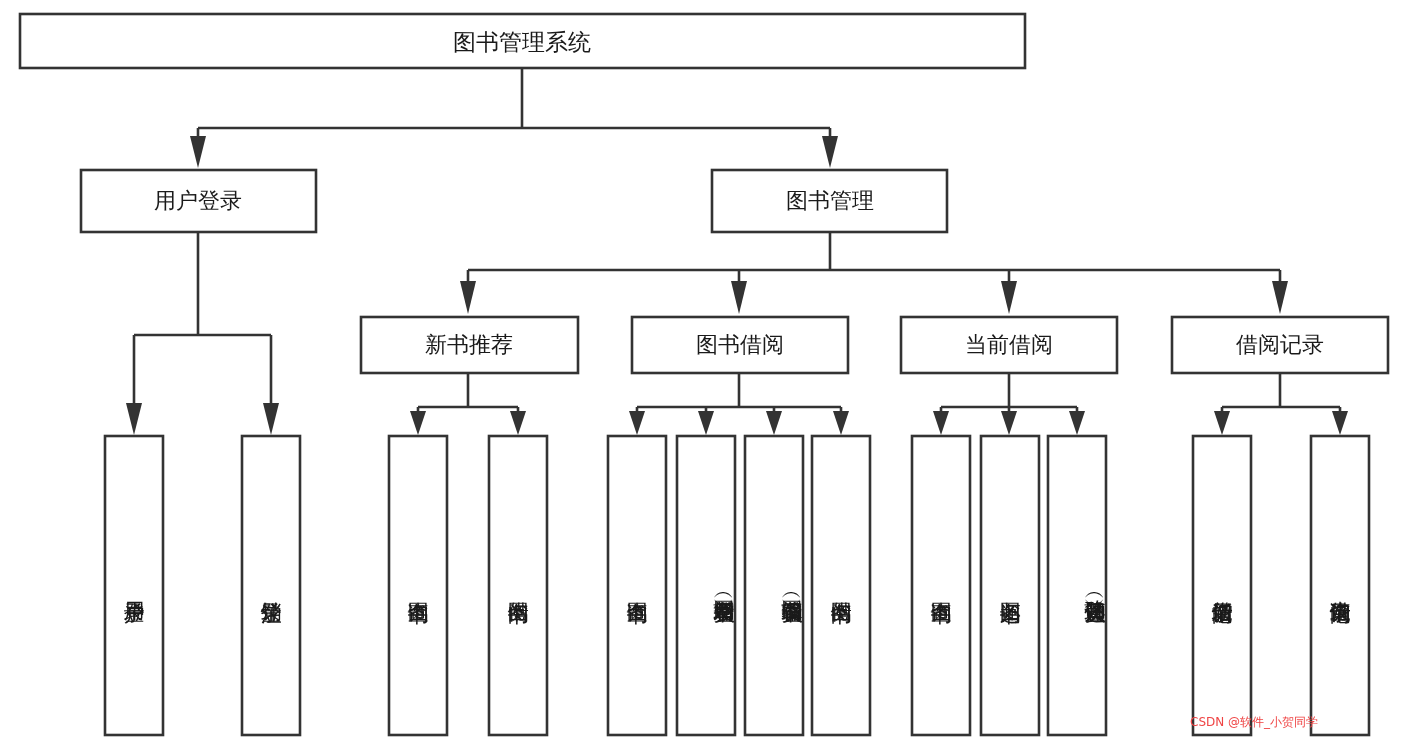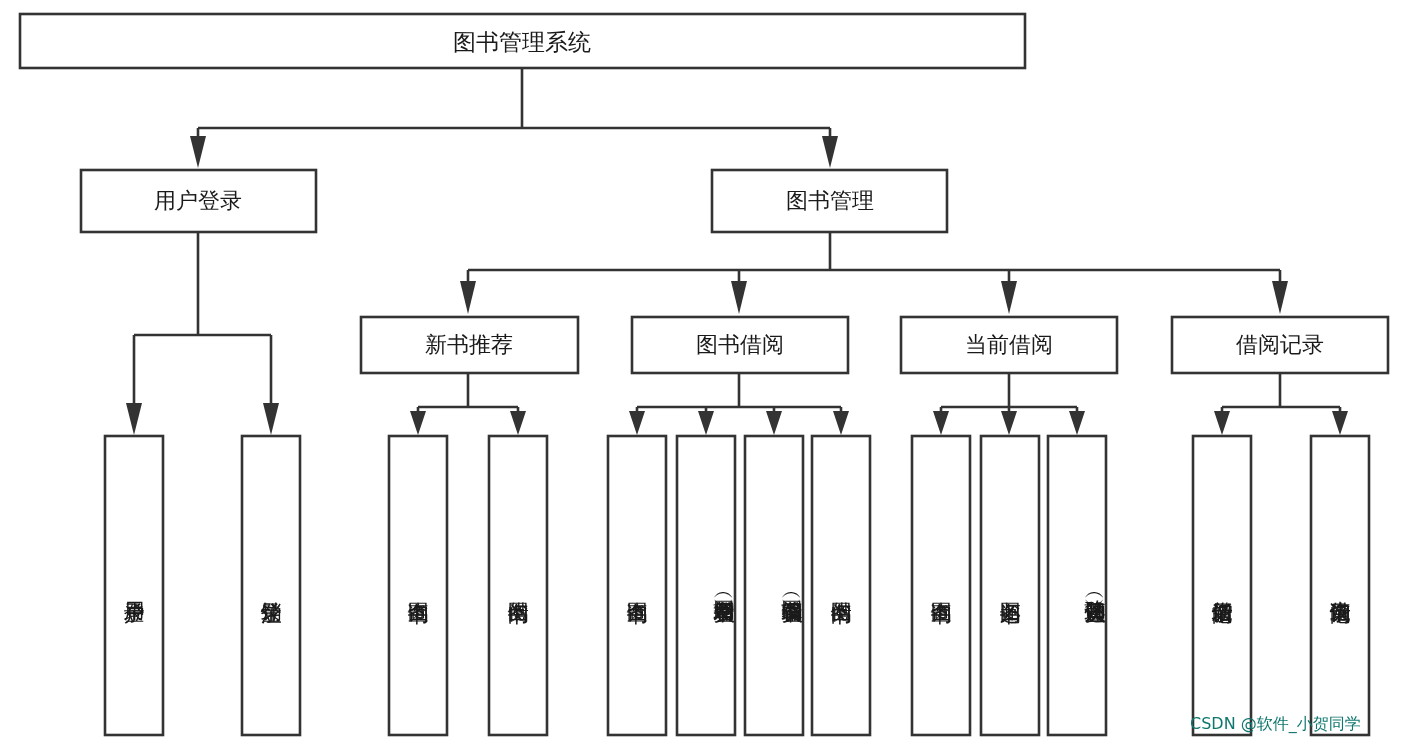--- a/index.html
+++ b/index.html
@@ -70,22 +70,22 @@
     letter-spacing: 0.5px;
     white-space: nowrap;
     pointer-events: none;
     user-select: none;
   }
   .watermark {
     position: absolute;
     left: 1190px;
     top: 714px;
     font-family: "DejaVu Sans", "Liberation Sans", sans-serif;
-    font-size: 16px;
-    color: #0f766e;
+    font-size: 12px;
+    color: #ef4444;
     white-space: nowrap;
     user-select: none;
   }
 </style>
 </head>
 <body>
 
 <div id="diagram-root">
 
   <svg id="flow" viewBox="0 0 1405 747">

